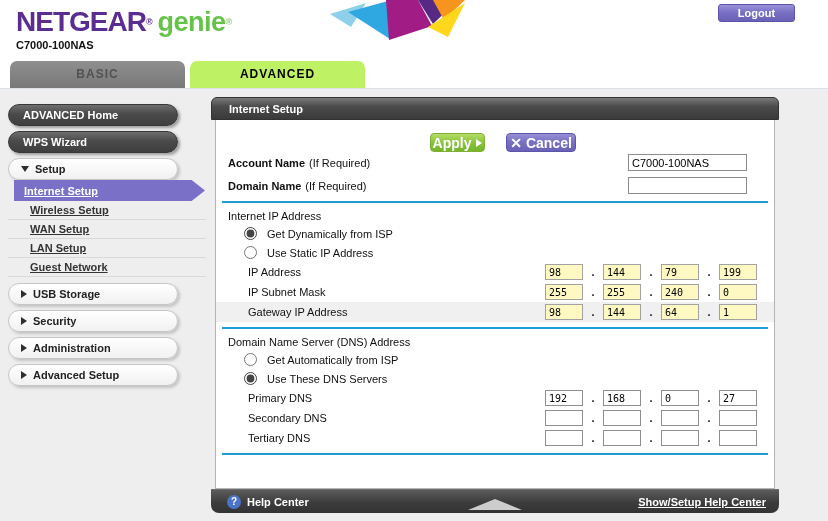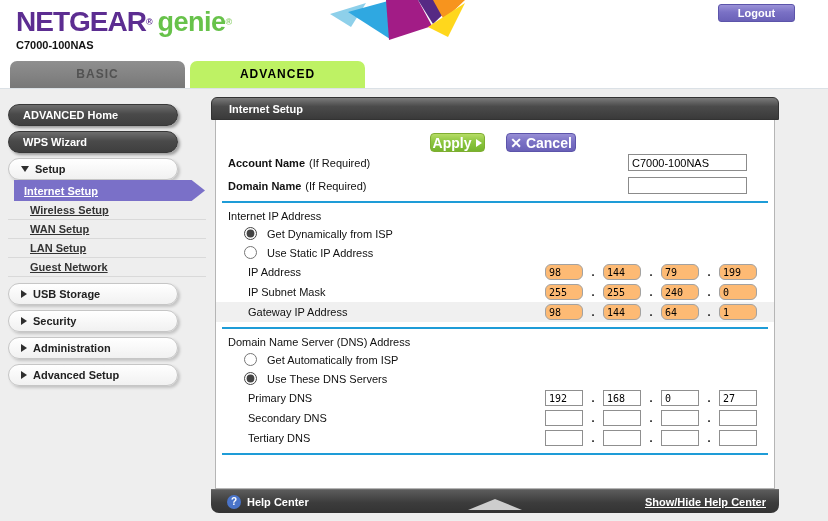--- a/index.html
+++ b/index.html
@@ -79,21 +79,21 @@
   .section-heading { font-weight:normal; padding:7px 0 0 12px; height:21px; }
   .radio-row { display:flex; align-items:center; gap:10px; padding-left:28px; height:19px; }
   .radio-row input { width:13px; height:13px; accent-color:#444; margin:0; }
   .radio-row .rlabel { color:#111; }
   .ip-row { position:relative; height:20px; display:flex; align-items:center; }
   .ip-row.band { background:#f0f0f0; }
   .flabel2 { padding-left:32px; font-weight:normal; }
   .octets { position:absolute; left:329px; top:2px; display:flex; align-items:center; }
   .octet { width:38px; height:16px; border:1px solid #8f8f8f; background:#fff;
     font-family:"DejaVu Sans Mono", monospace; font-size:10px; padding:1px 1px 1px 3px; }
-  .octet.dis { background:#fdba74; border-color:#a2a2a2;border-radius:6px; }
+  .octet.dis { background:#fef9c3; border-color:#a2a2a2; }
   .dot { width:20px; text-align:center; font-weight:bold; }
   .panel-footer { height:24px; background:linear-gradient(#5c5c5c, #3c3c3c 55%, #333);
     border-top:1px solid #6e6e6e; border-radius:0 0 8px 8px; position:relative;
     display:flex; align-items:center; color:#fff; font-size:11px; font-weight:bold; }
   .help-left { display:flex; align-items:center; gap:6px; padding-left:16px; cursor:pointer; }
   .qmark { width:14px; height:14px; border-radius:50%; background:#4a74c9; color:#fff;
     font-size:10px; font-weight:bold; text-align:center; line-height:14px; }
   .up-arrow { position:absolute; left:50%; transform:translateX(-50%); bottom:3px;
     width:0; height:0; border-left:27px solid transparent; border-right:27px solid transparent;
     border-bottom:11px solid #cdcdcd; cursor:pointer; }
@@ -296,16 +296,16 @@
 
       <div class="divider"></div>
     </div>
 
     <div class="panel-footer">
       <span class="help-left">
         <span class="qmark">?</span>
         <span>Help Center</span>
       </span>
       <span class="up-arrow"></span>
-      <span class="show-hide">Show/Hide Help Center</span>
+      <span class="show-hide">Show/Setup Help Center</span>
     </div>
   </div>
 </div>
 
 </body></html>

